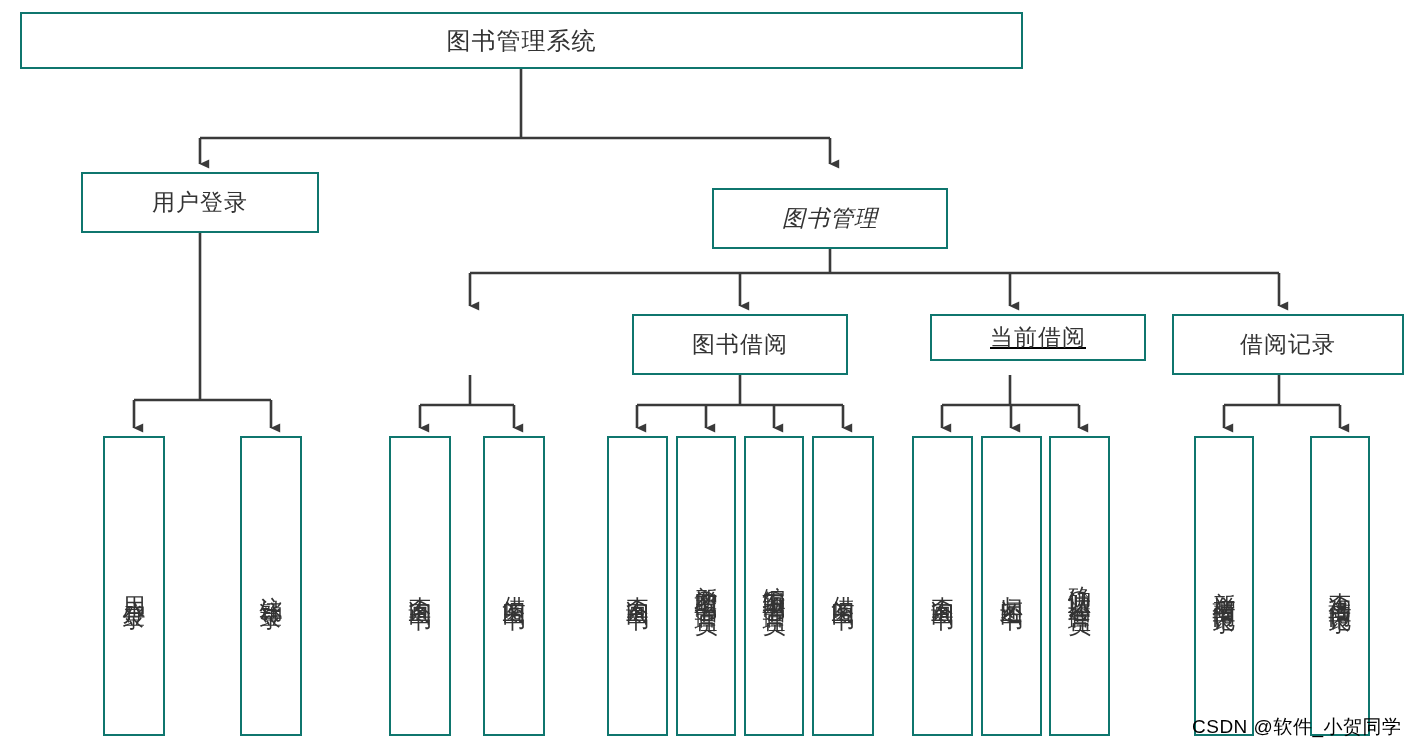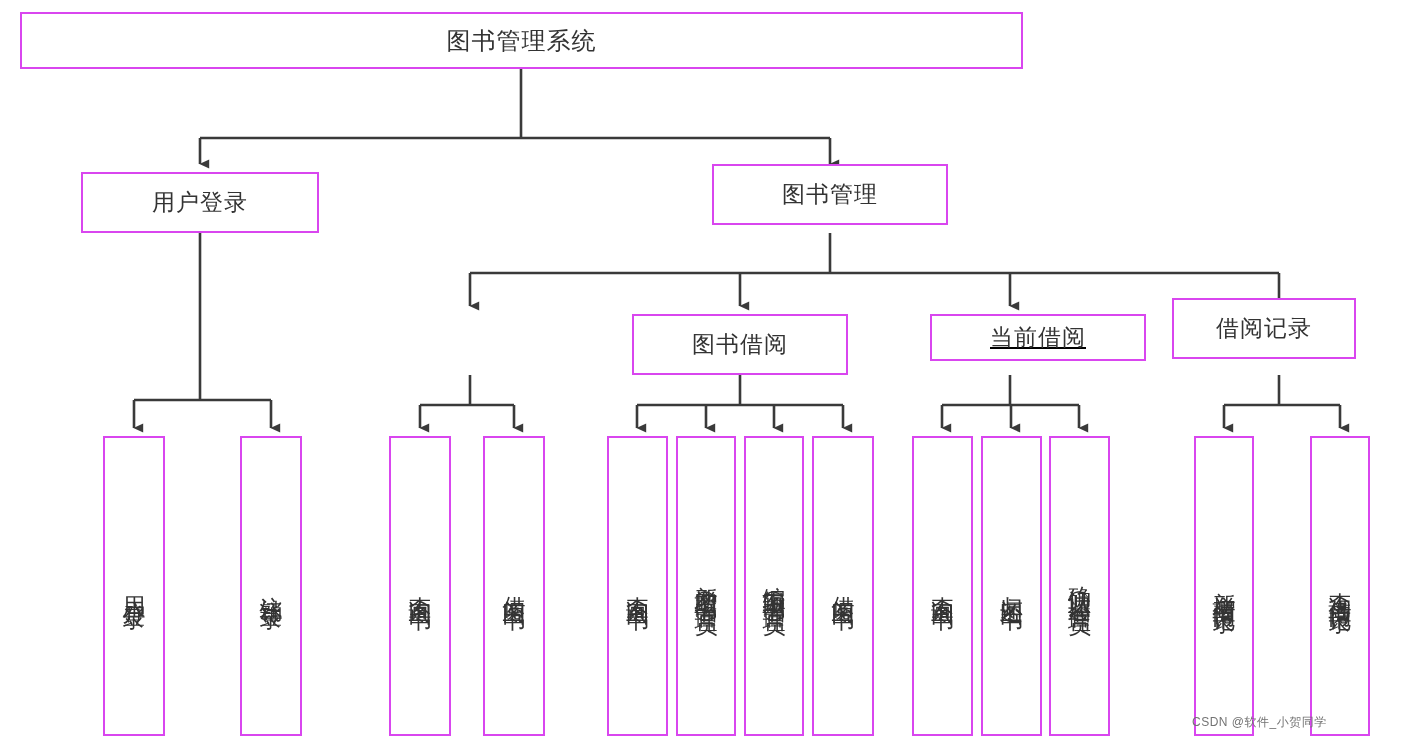--- a/index.html
+++ b/index.html
@@ -22,21 +22,21 @@
     left: 0;
     top: 0;
     width: 1405px;
     height: 747px;
     pointer-events: none;
   }
   .node {
     position: absolute;
     box-sizing: border-box;
     background: #ffffff;
-    border: 2px solid #d946ef;
+    border: 2px solid #0f766e;
     display: flex;
     align-items: center;
     justify-content: center;
     z-index: 2;
   }
   .node .label {
     color: #333333;
     text-align: center;
     line-height: 1.08;
     white-space: nowrap;
@@ -50,22 +50,22 @@
     text-orientation: upright;
     font-size: 23px;
     letter-spacing: 4px;
     line-height: 1;
   }
   .node.root .label {
     font-size: 24px;
   }
   .watermark {
     position: absolute;
-    color: #737373;
-    font-size: 12px;
+    color: #000000;
+    font-size: 19px;
     letter-spacing: 0.5px;
     z-index: 3;
     white-space: nowrap;
   }
 </style>
 </head>
 <body>
 
 <div id="canvas">
 
@@ -123,31 +123,31 @@
     </g>
   </svg>
 
   <div class="node horizontal root" style="left: 20px; top: 12px; width: 1003px; height: 57px;">
     <span class="label">图书管理系统</span>
   </div>
 
   <div class="node horizontal" style="left: 81px; top: 172px; width: 238px; height: 61px;">
     <span class="label">用户登录</span>
   </div>
-  <div class="node horizontal" style="left: 712px; top: 164px; width: 236px; height: 61px;">
+  <div class="node horizontal" style="left: 712px; top: 188px; width: 236px; height: 61px; font-style: italic;">
     <span class="label">图书管理</span>
   </div>
 
   <div class="node horizontal" style="left: 632px; top: 314px; width: 216px; height: 61px; justify-content: center;">
     <span class="label">图书借阅</span>
   </div>
   <div class="node horizontal" style="left: 930px; top: 314px; width: 216px; height: 47px; text-decoration: underline;">
     <span class="label">当前借阅</span>
   </div>
-  <div class="node horizontal" style="left: 1172px; top: 298px; width: 184px; height: 61px;">
+  <div class="node horizontal" style="left: 1172px; top: 314px; width: 232px; height: 61px;">
     <span class="label">借阅记录</span>
   </div>
 
   <div class="node vertical" style="left: 103px; top: 436px; width: 62px; height: 300px;">
     <span class="label">用户登录</span>
   </div>
   <div class="node vertical" style="left: 240px; top: 436px; width: 62px; height: 300px;">
     <span class="label">注销登录</span>
   </div>
   <div class="node vertical" style="left: 389px; top: 436px; width: 62px; height: 300px;">

